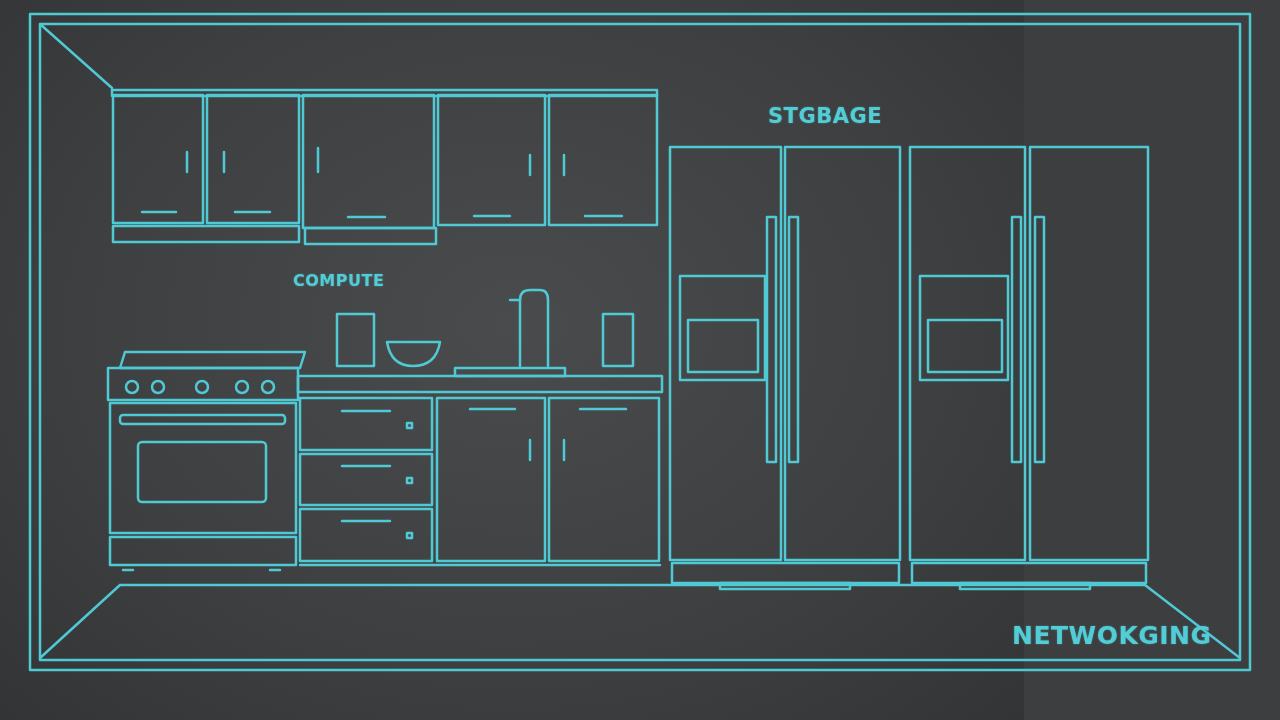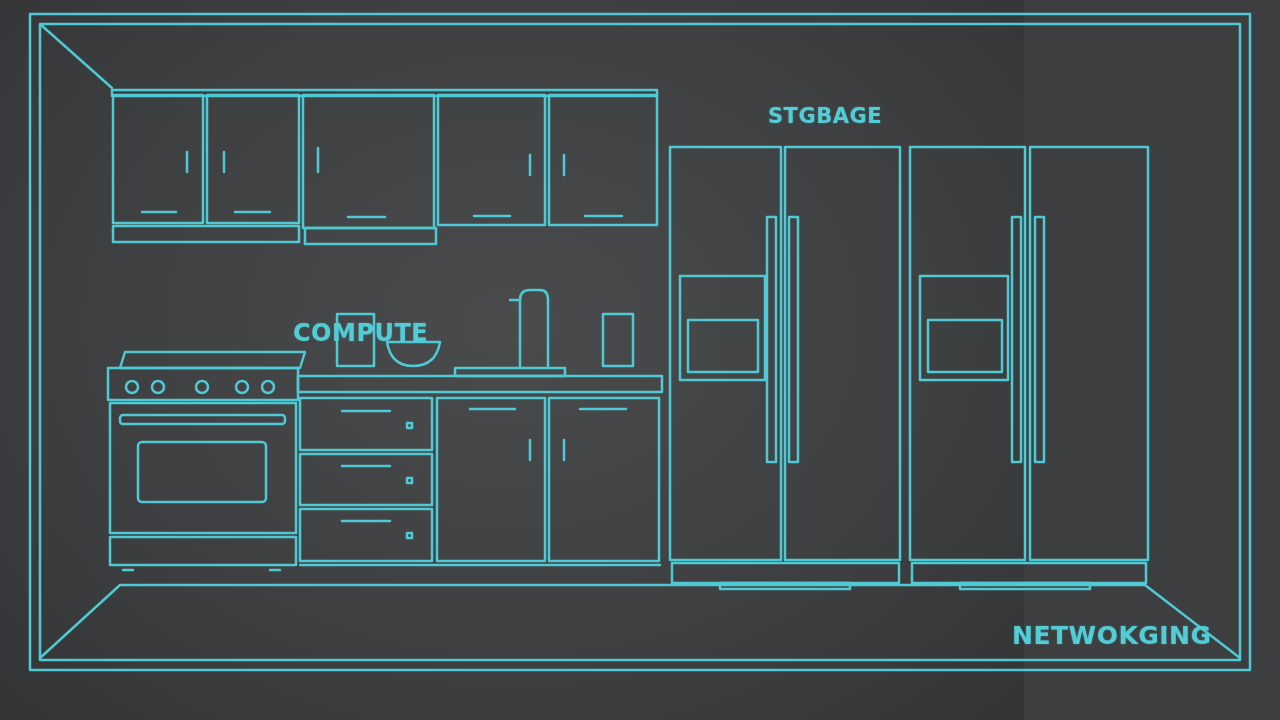--- a/index.html
+++ b/index.html
@@ -106,15 +106,15 @@
       <rect x="1012" y="217" width="9" height="245"></rect>
       <rect x="1035" y="217" width="9" height="245"></rect>
       <rect x="920" y="276" width="88" height="104"></rect>
       <rect x="928" y="320" width="74" height="52"></rect>
       <rect x="912" y="563" width="234" height="20"></rect>
       <rect x="960" y="583" width="130" height="6"></rect>
     </g>
   </svg>
 
   <div class="lbl" style="left:768px;top:104px;font-size:21px;">STGBAGE</div>
-  <div class="lbl" style="left:293px;top:271px;font-size:24px;margin-top:48px;">COMPUTE</div>
+  <div class="lbl" style="left:293px;top:271px;font-size:16px;">COMPUTE</div>
   <div class="lbl" style="left:1012px;top:621px;font-size:25px;">NETWOKGING</div>
 </div>
 
 </body></html>

